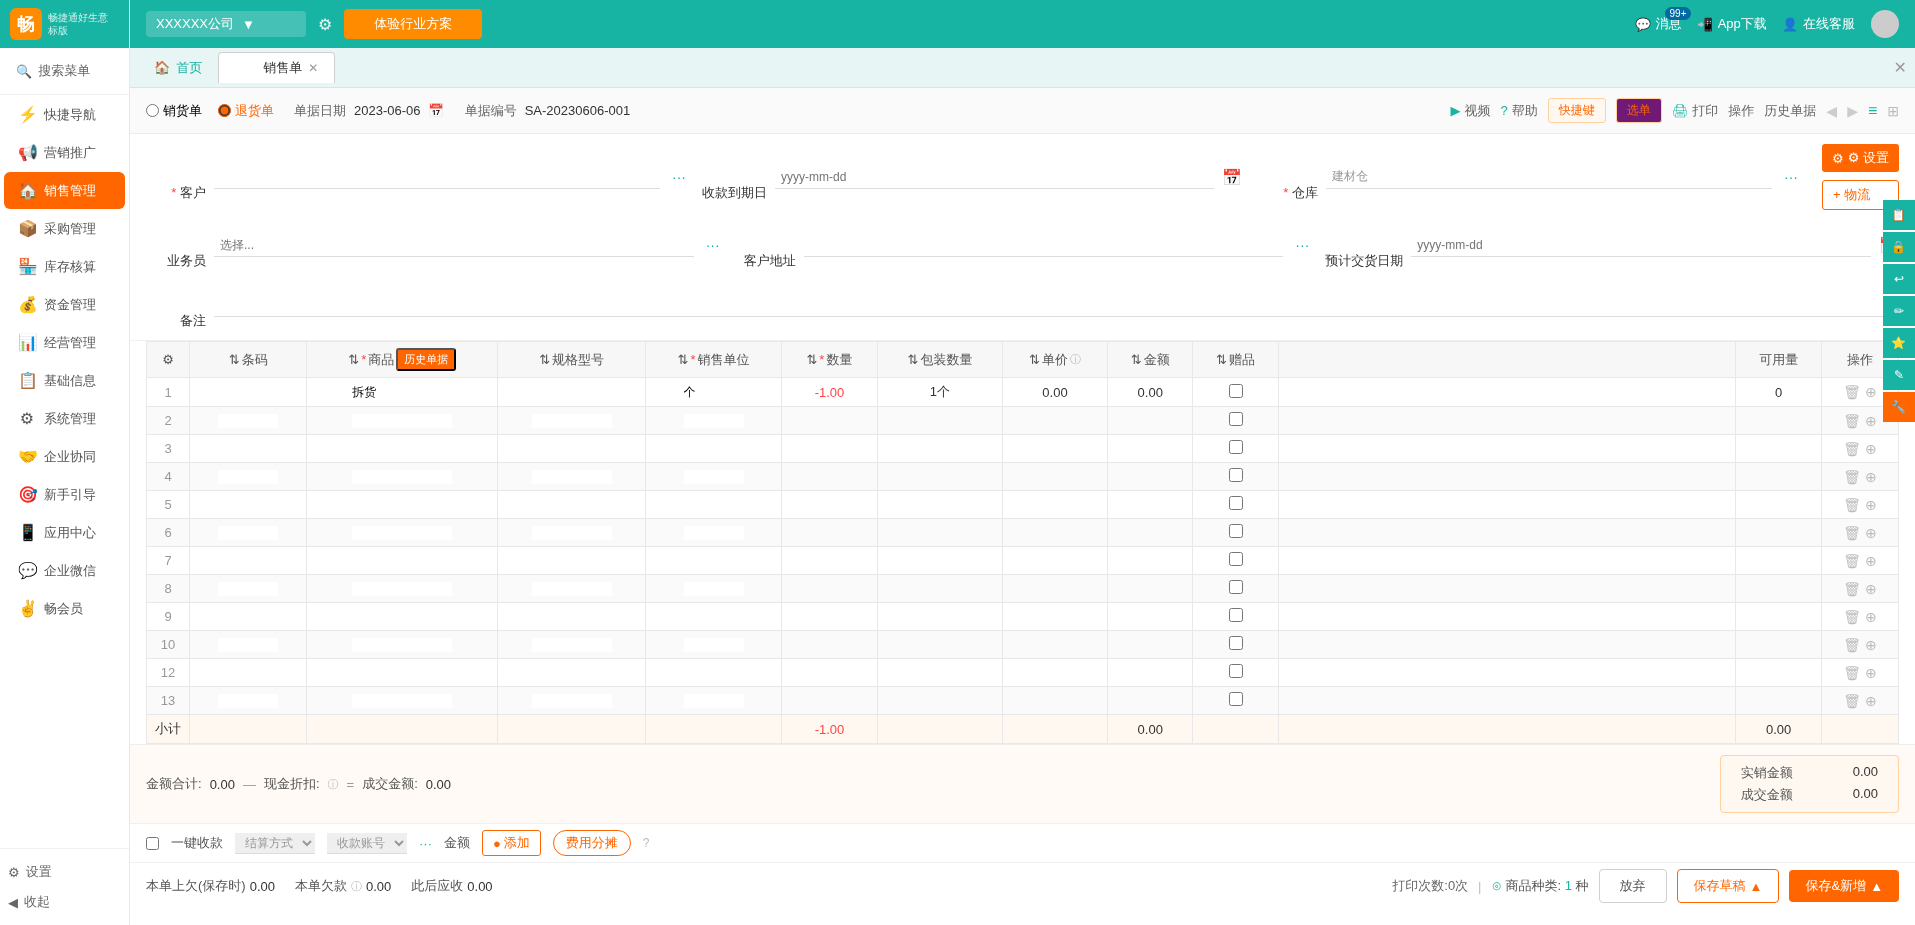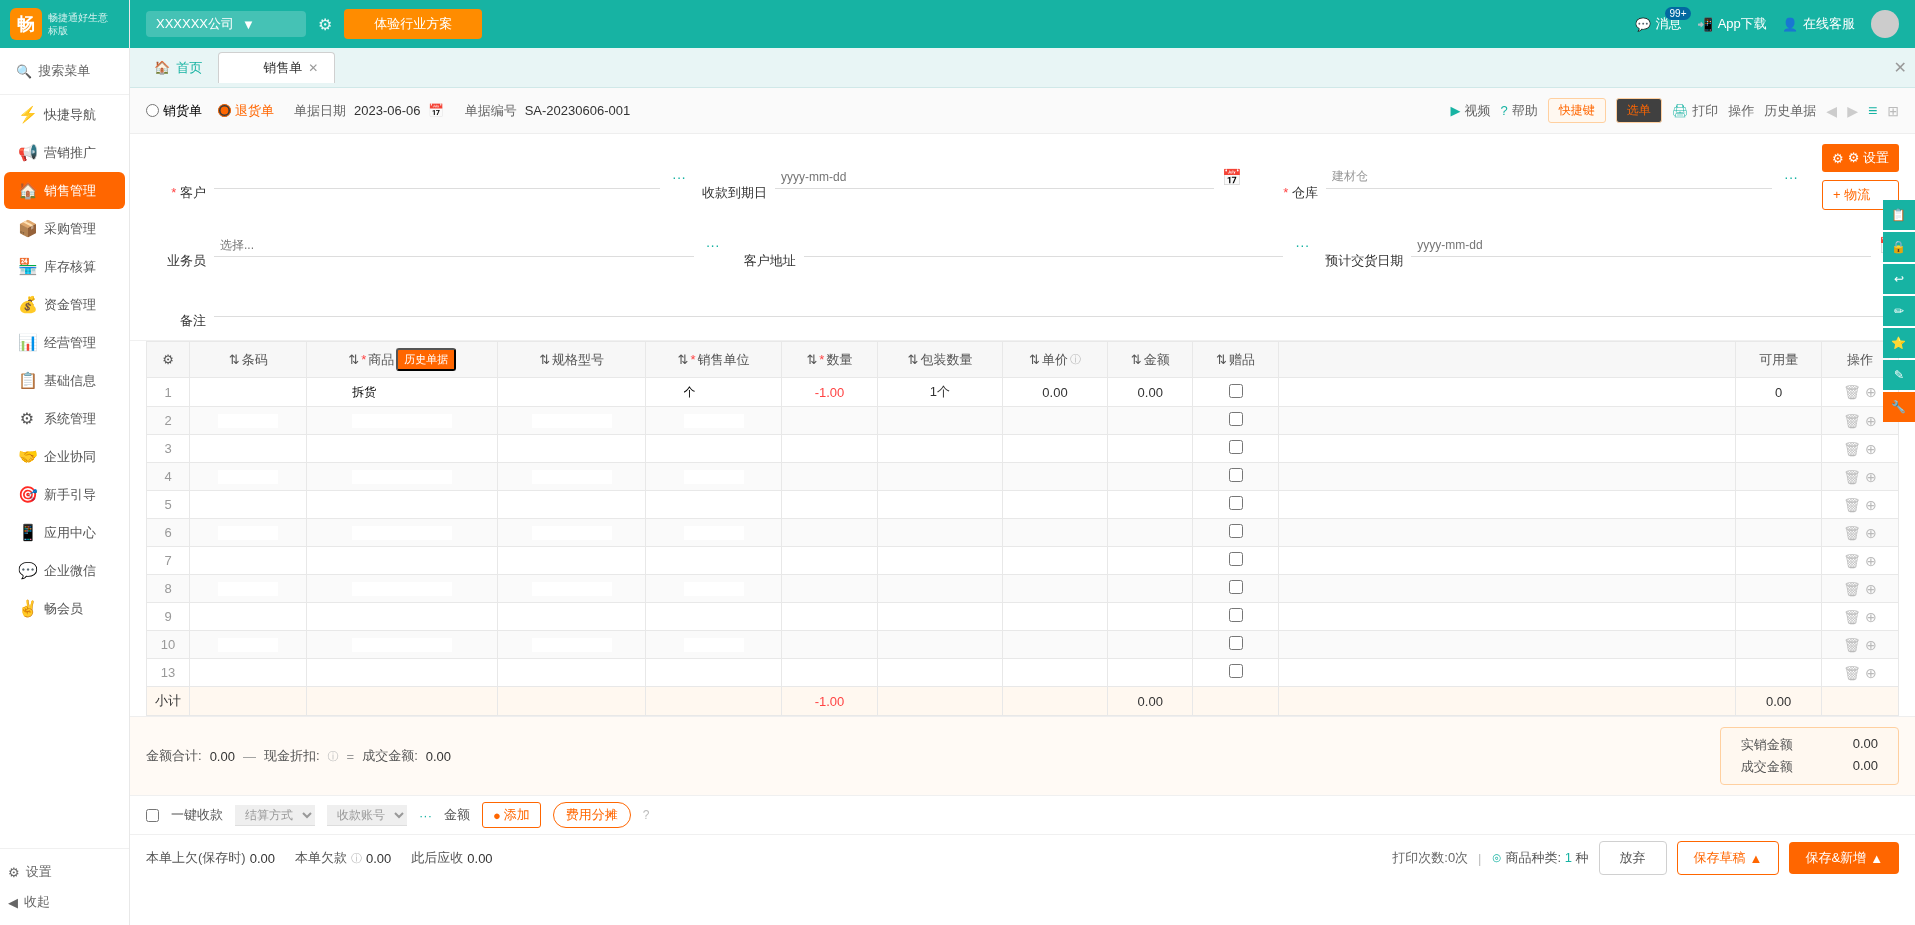--- a/index.html
+++ b/index.html
@@ -264,21 +264,21 @@
       <div class="form-header-right">
         <span class="header-action">
             <span style="color:#17b3a3;">▶</span>
             <span>视频</span>
           </span>
         <span class="header-action">
             <span style="color:#17b3a3;">?</span>
             <span>帮助</span>
           </span>
         <span class="header-action-btn" style="background:#fff8f0;color:#ff6600;border:1px solid #ffd0a0;">快捷键</span>
-        <span class="header-action-btn" style="background:#404040;color:#ff6600;border:1px solid #ffd0a0;">选单</span>
+        <span class="header-action-btn" style="background:#701a75;color:#ff6600;border:1px solid #ffd0a0;">选单</span>
         <span class="header-action">
             <span style="color:#17b3a3;">🖨</span>
             <span>打印</span>
           </span>
         <span class="header-action">
             <span>操作</span>
           </span>
         <span class="header-action">
             <span>历史单据</span>
           </span>
@@ -590,20 +590,40 @@
     <td></td>
     <td>
       <div class="action-icons">
         <span class="action-icon">🗑</span>
         <span class="action-icon">⊕</span>
       </div>
     </td>
   </tr>
             <tr>
     <td><span class="row-num">10</span></td>
+    <td><input style="border: none; outline: none; width: 60px; font-size: 12px;" value=""></td>
+    <td><input style="border: none; outline: none; width: 100px; font-size: 12px;" value=""></td>
+    <td><input style="border: none; outline: none; width: 80px; font-size: 12px;" value=""></td>
+    <td><input style="border: none; outline: none; width: 60px; font-size: 12px;" value=""></td>
+    <td><span class=""></span></td>
+    <td></td>
+    <td></td>
+    <td></td>
+    <td class="checkbox-cell"><input type="checkbox" style=""></td>
+    <td></td>
+    <td></td>
+    <td>
+      <div class="action-icons">
+        <span class="action-icon">🗑</span>
+        <span class="action-icon">⊕</span>
+      </div>
+    </td>
+  </tr>
+            <tr>
+    <td><span class="row-num">12</span></td>
     <td><input style="border: none; outline: none; width: 60px; font-size: 12px;" value=""></td>
     <td><input style="border: none; outline: none; width: 100px; font-size: 12px;" value=""></td>
     <td><input style="border: none; outline: none; width: 80px; font-size: 12px;" value=""></td>
     <td><input style="border: none; outline: none; width: 60px; font-size: 12px;" value=""></td>
     <td><span class=""></span></td>
     <td></td>
     <td></td>
     <td></td>
     <td class="checkbox-cell"><input type="checkbox" style=""></td>
     <td></td>

